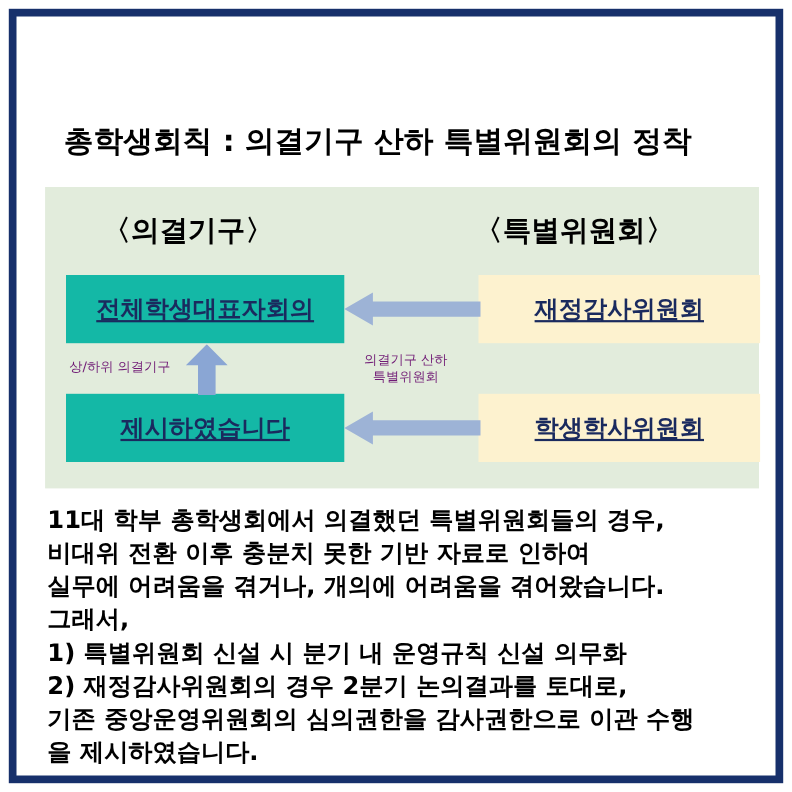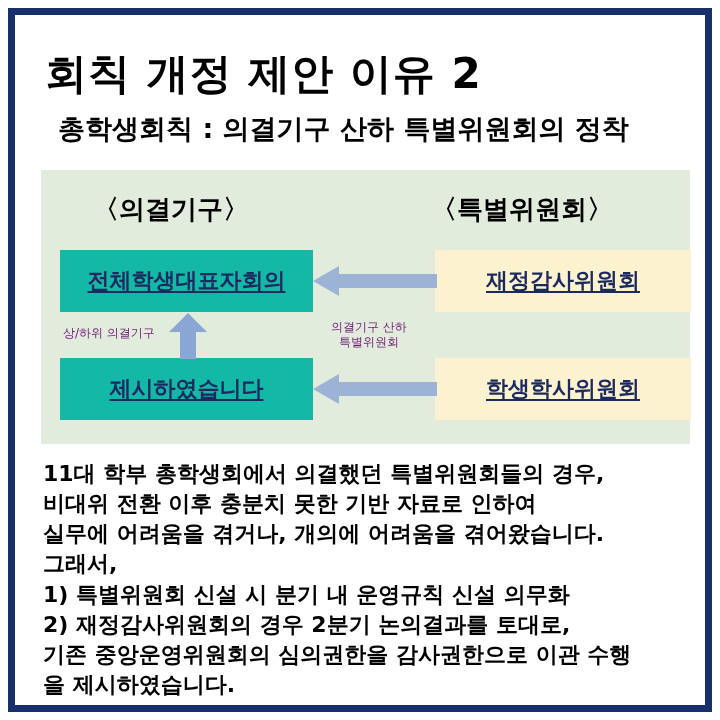--- a/index.html
+++ b/index.html
@@ -164,21 +164,20 @@
     white-space: nowrap;
   }
 </style>
 </head>
 <body>
 
 <div id="slide">
   <div id="frame">
     <div id="inner">
 
-      <div id="title">회칙 개정 제안 이유 2</div>
 
       <div id="subtitle">총학생회칙 : 의결기구 산하 특별위원회의 정착</div>
 
       <div id="diagram">
 
         <div class="col-header" id="header-right">〈특별위원회〉</div>
 
         <div class="col-header" id="header-left">〈의결기구〉</div>
 
         <div class="node-box node-gold" id="node-assembly">전체학생대표자회의</div>

